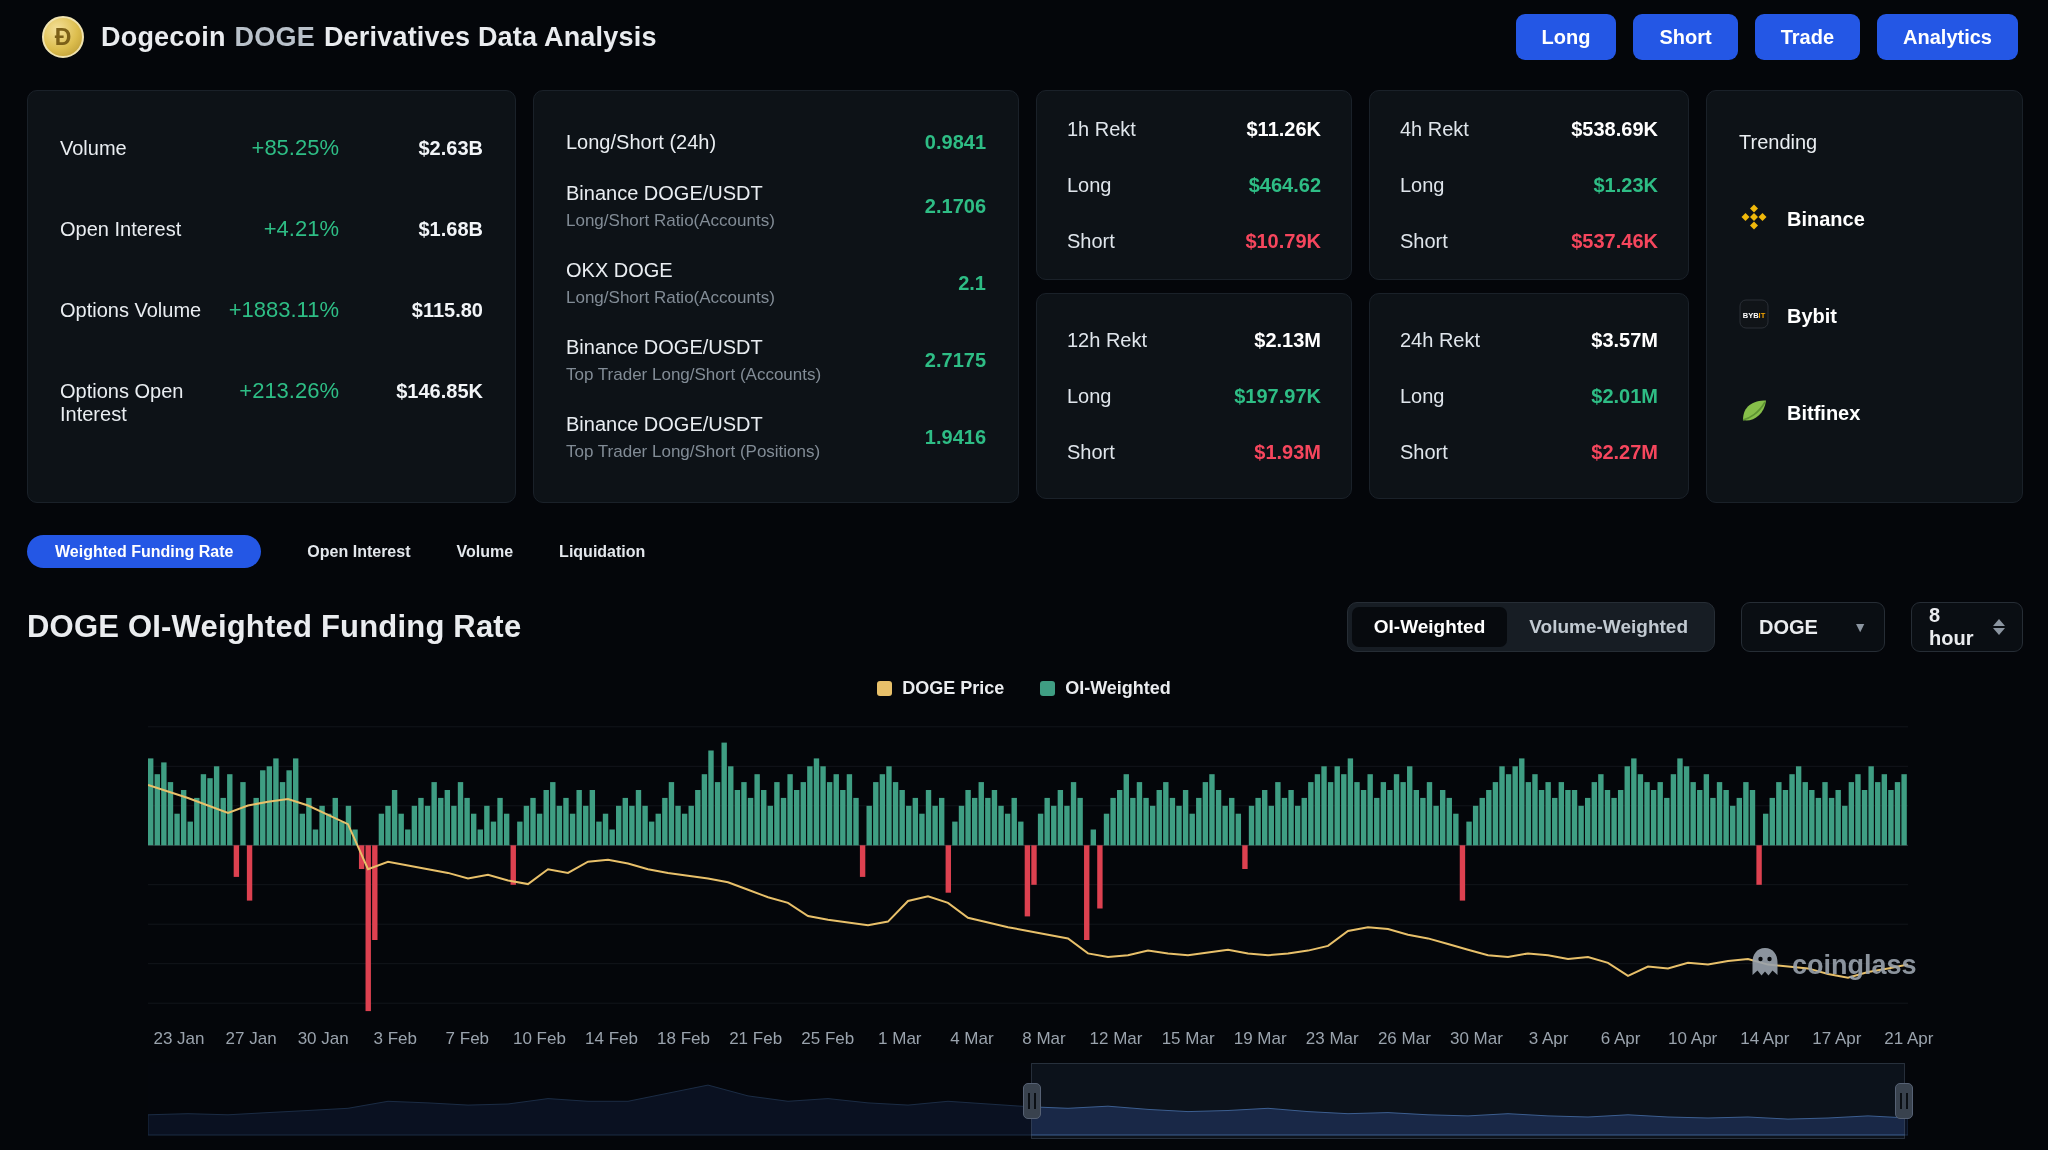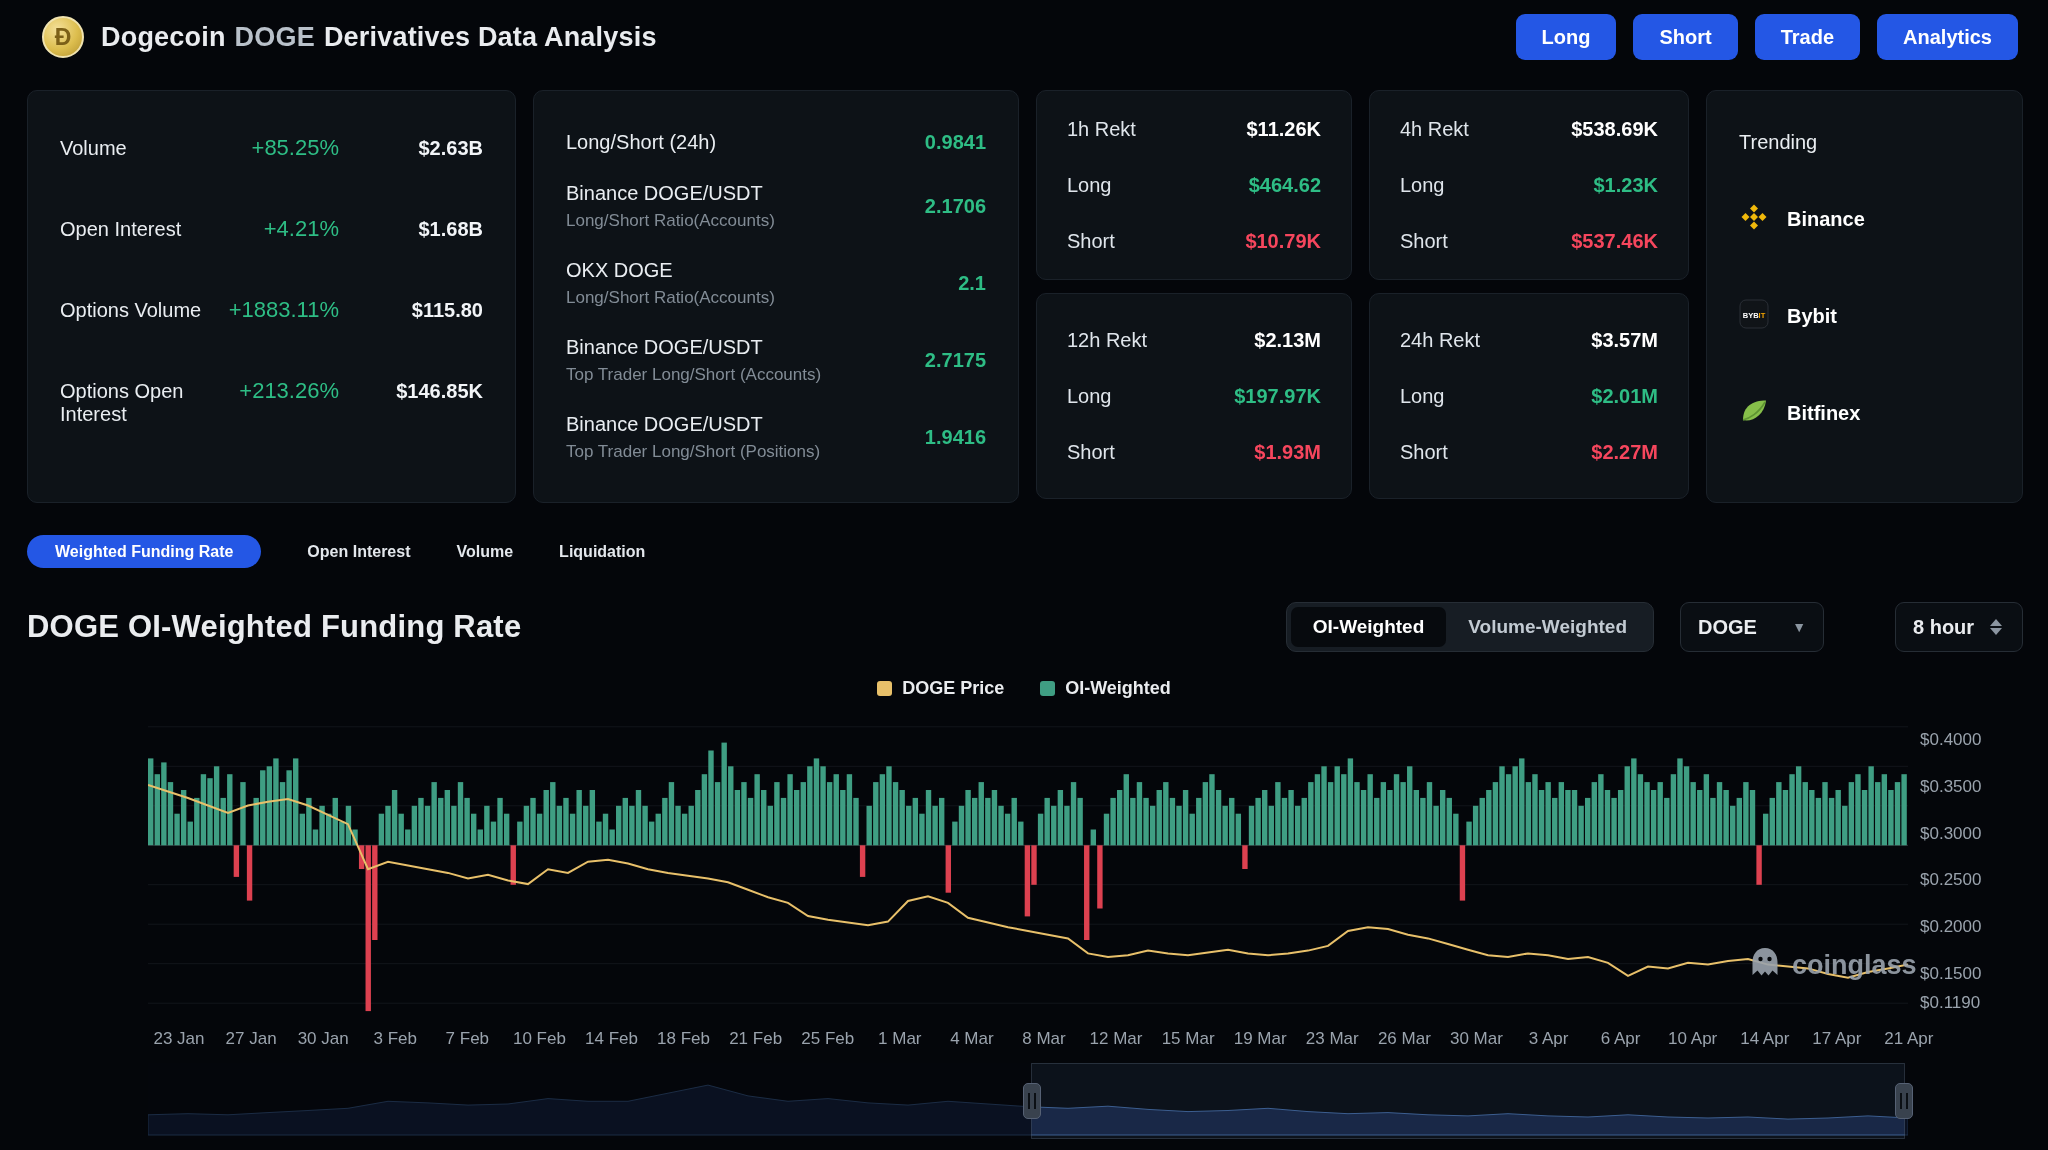--- a/index.html
+++ b/index.html
@@ -285,21 +285,21 @@
   <div class="section-title">DOGE OI-Weighted Funding Rate</div>
   <div class="controls">
     <div class="seg">
       <div class="seg-item active">OI-Weighted</div>
       <div class="seg-item">Volume-Weighted</div>
     </div>
     <div class="select" style="width:144px; justify-content:space-between;">
       <span>DOGE</span>
       <span class="caret">▼</span>
     </div>
-    <div class="select" style="width:128px; justify-content:flex-start;margin-left:45px;">
+    <div class="select" style="width:112px; justify-content:space-between;">
       <span>8 hour</span>
       <span class="spinner-arrows">
           <span class="arrow-up"></span>
           <span class="arrow-down"></span>
         </span>
     </div>
   </div>
 </div>
 
 <div class="legend">
@@ -585,29 +585,20 @@
       <rect x="1707.27" y="59.2" width="5.39" height="71.1" fill="#3f9e83"></rect>
       <rect x="1713.86" y="75.0" width="5.39" height="55.3" fill="#3f9e83"></rect>
       <rect x="1720.45" y="51.3" width="5.39" height="78.9" fill="#3f9e83"></rect>
       <rect x="1727.04" y="67.1" width="5.39" height="63.2" fill="#3f9e83"></rect>
       <rect x="1733.63" y="59.2" width="5.39" height="71.1" fill="#3f9e83"></rect>
       <rect x="1740.22" y="75.0" width="5.39" height="55.3" fill="#3f9e83"></rect>
       <rect x="1746.82" y="67.1" width="5.39" height="63.2" fill="#3f9e83"></rect>
       <rect x="1753.41" y="59.2" width="5.39" height="71.1" fill="#3f9e83"></rect>
       <polyline points="0.0,69.9 20.0,76.5 40.0,83.0 60.0,90.5 80.0,98.0 100.0,90.5 120.0,86.8 140.0,84.0 160.0,90.5 180.0,99.9 200.0,109.2 220.0,154.2 240.0,146.7 260.0,150.4 280.0,154.2 300.0,157.9 320.0,163.5 340.0,159.8 360.0,165.4 380.0,169.1 400.0,154.2 420.0,157.9 440.0,146.7 460.0,144.8 480.0,148.5 500.0,154.2 520.0,157.9 540.0,160.7 560.0,163.5 580.0,167.3 600.0,174.8 620.0,182.2 640.0,187.9 660.0,201.0 680.0,204.7 700.0,207.5 720.0,210.3 740.0,206.6 760.0,186.0 780.0,181.3 800.0,187.9 820.0,202.8 840.0,207.5 860.0,212.2 880.0,215.9 900.0,219.7 920.0,223.4 940.0,238.4 960.0,242.1 980.0,240.3 1000.0,235.6 1020.0,238.4 1040.0,240.3 1060.0,237.5 1080.0,234.7 1100.0,238.4 1120.0,240.3 1140.0,238.4 1160.0,235.6 1180.0,230.9 1200.0,215.9 1220.0,212.2 1240.0,214.1 1260.0,219.7 1280.0,223.4 1300.0,229.0 1320.0,234.7 1340.0,240.3 1360.0,242.1 1380.0,238.4 1400.0,240.3 1420.0,244.0 1440.0,242.1 1460.0,247.8 1480.0,260.9 1500.0,251.5 1520.0,253.4 1540.0,247.8 1560.0,249.6 1580.0,245.9 1600.0,244.0 1620.0,249.6 1640.0,251.5 1660.0,253.4 1680.0,259.0 1700.0,262.7 1720.0,257.1 1740.0,253.4 1760.0,249.6" fill="none" stroke="#e8c06a" stroke-width="2"></polyline>
     </svg>
-  <div id="right-axis">
-      <div class="axis-label" style="top: 15px;">$0.4000</div>
-      <div class="axis-label" style="top: 61.7972px;">$0.3500</div>
-      <div class="axis-label" style="top: 108.594px;">$0.3000</div>
-      <div class="axis-label" style="top: 155.391px;">$0.2500</div>
-      <div class="axis-label" style="top: 202.189px;">$0.2000</div>
-      <div class="axis-label" style="top: 248.986px;">$0.1500</div>
-      <div class="axis-label" style="top: 278px;">$0.1190</div>
-    </div>
   <div class="watermark">
     <span>
       <svg width="34" height="34" viewBox="0 0 34 34">
         <path d="M17 3 C8.5 3 4.5 10 4.5 17 V30 L9.5 25.5 L13.5 30.5 L17 26.5 L20.5 30.5 L24.5 25.5 L29.5 30 V17 C29.5 10 25.5 3 17 3 Z" fill="#9aa3ad"></path>
         <circle cx="12.5" cy="14" r="2.2" fill="#04060a"></circle>
         <circle cx="21.5" cy="14" r="2.2" fill="#04060a"></circle>
       </svg>
     </span>
     <span>coinglass</span>
   </div>

